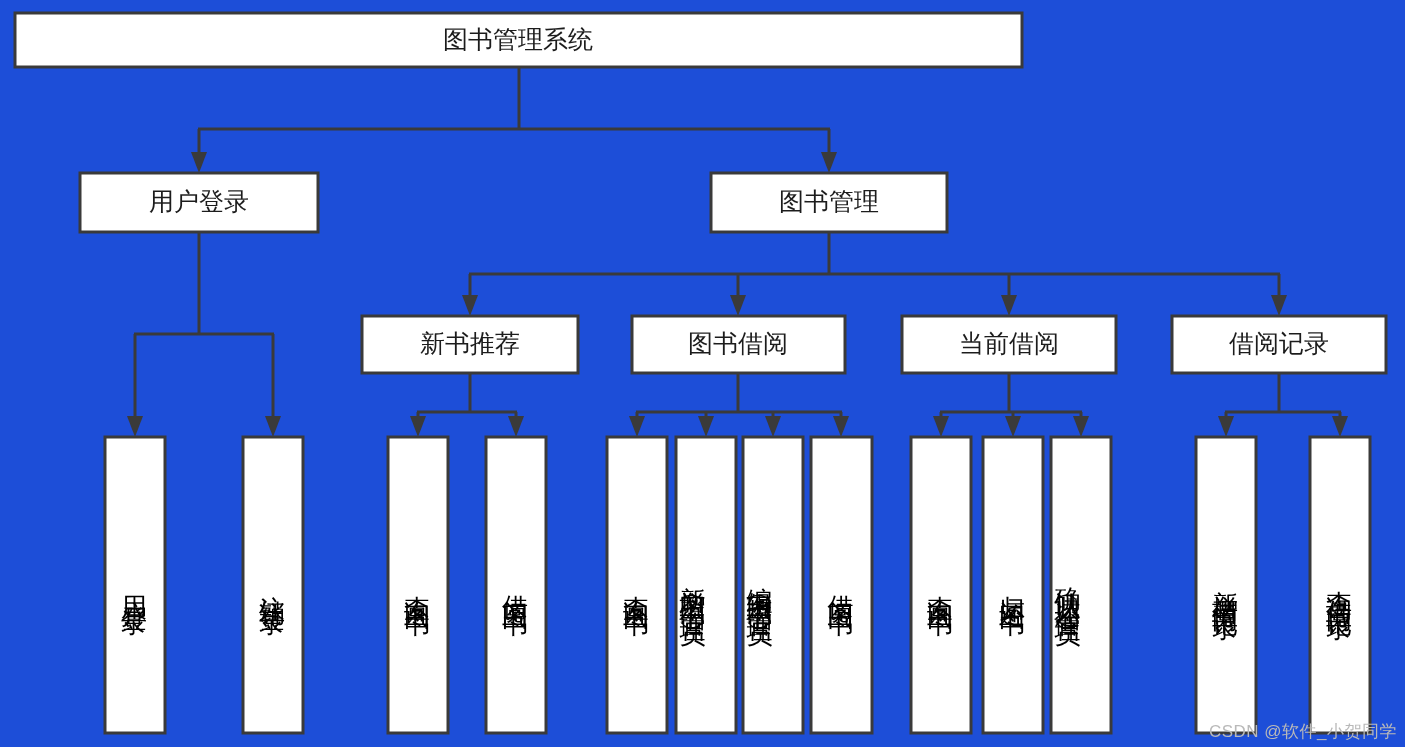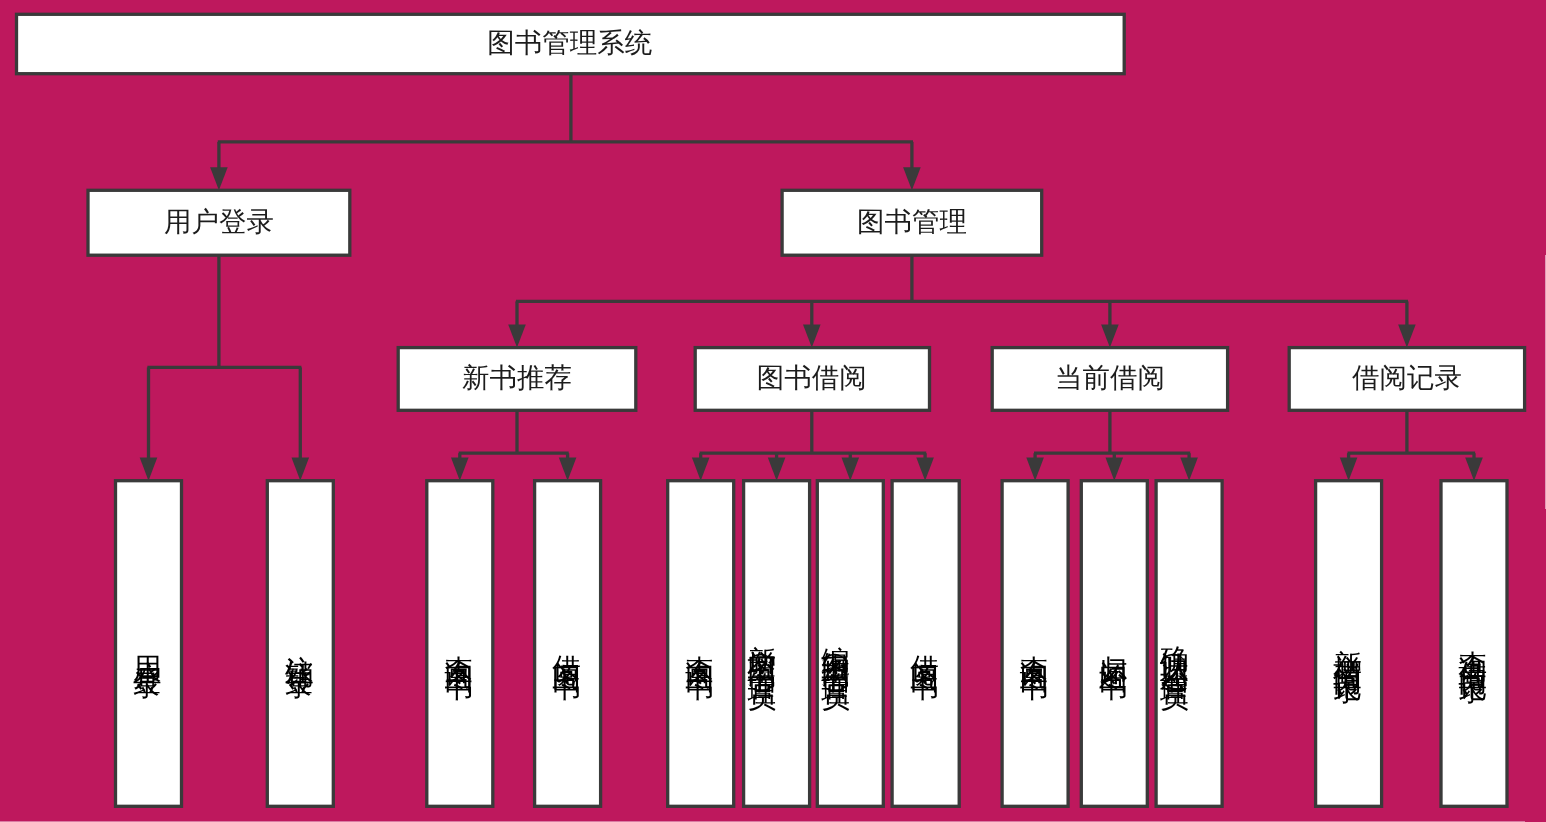--- a/index.html
+++ b/index.html
@@ -7,21 +7,21 @@
     padding: 0;
     background: #ffffff;
   }
   body {
     font-family: "Liberation Sans", "DejaVu Sans", sans-serif;
   }
   #stage {
     position: relative;
     width: 1405px;
     height: 747px;
-    background: #be185d;
+    background: #1d4ed8;
     overflow: hidden;
   }
   #diagram {
     position: absolute;
     left: 0;
     top: 0;
     width: 1405px;
     height: 747px;
   }
   .node-box {
@@ -281,14 +281,15 @@
       <rect class="node-box" x="1310" y="437" width="60" height="296"></rect>
       <foreignObject x="1310" y="437" width="60" height="296">
         <div xmlns="http://www.w3.org/1999/xhtml" style="width:60px;height:296px;display:flex;align-items:center;justify-content:center;">
           <span class="node-label-v">查询借阅记录</span>
         </div>
       </foreignObject>
     </g>
 
   </svg>
 
+  <div class="watermark">CSDN @软件_小贺同学</div>
 
 </div>
 
 </body></html>

